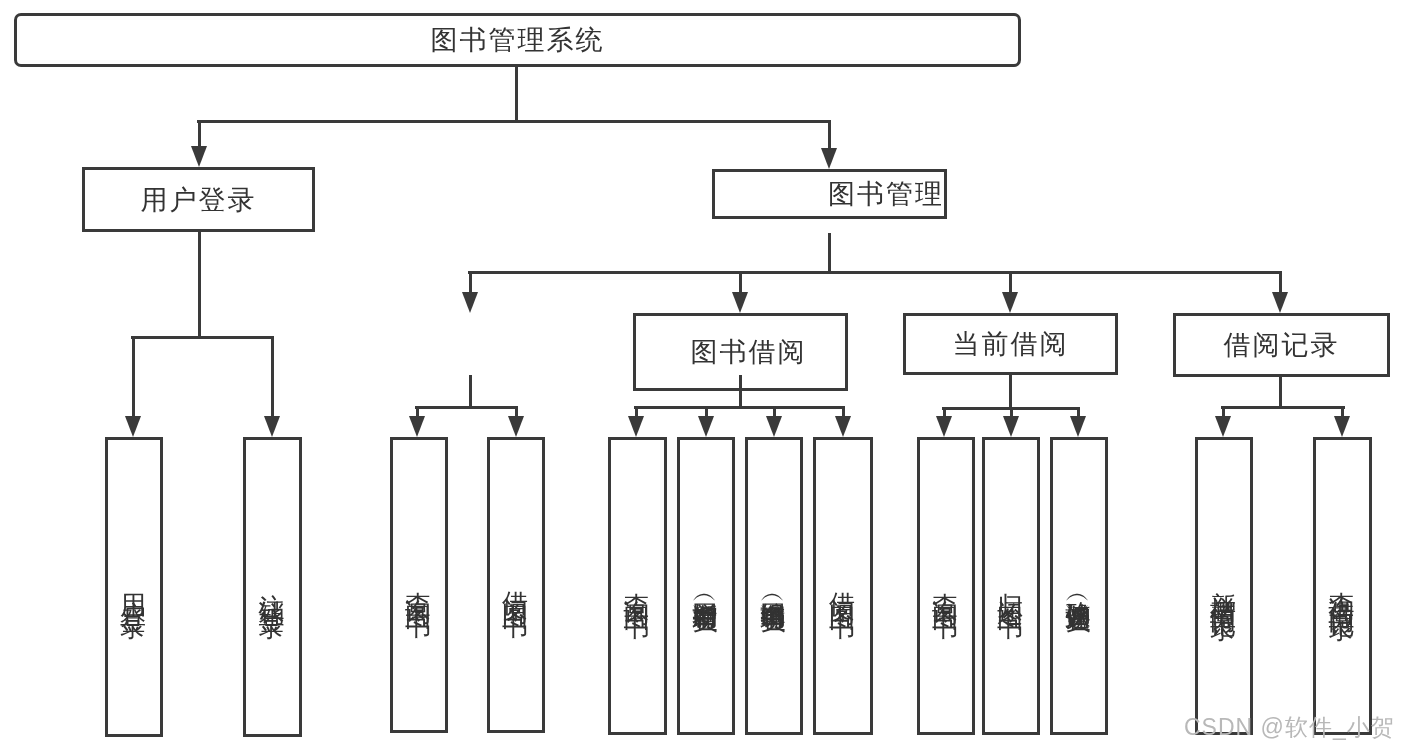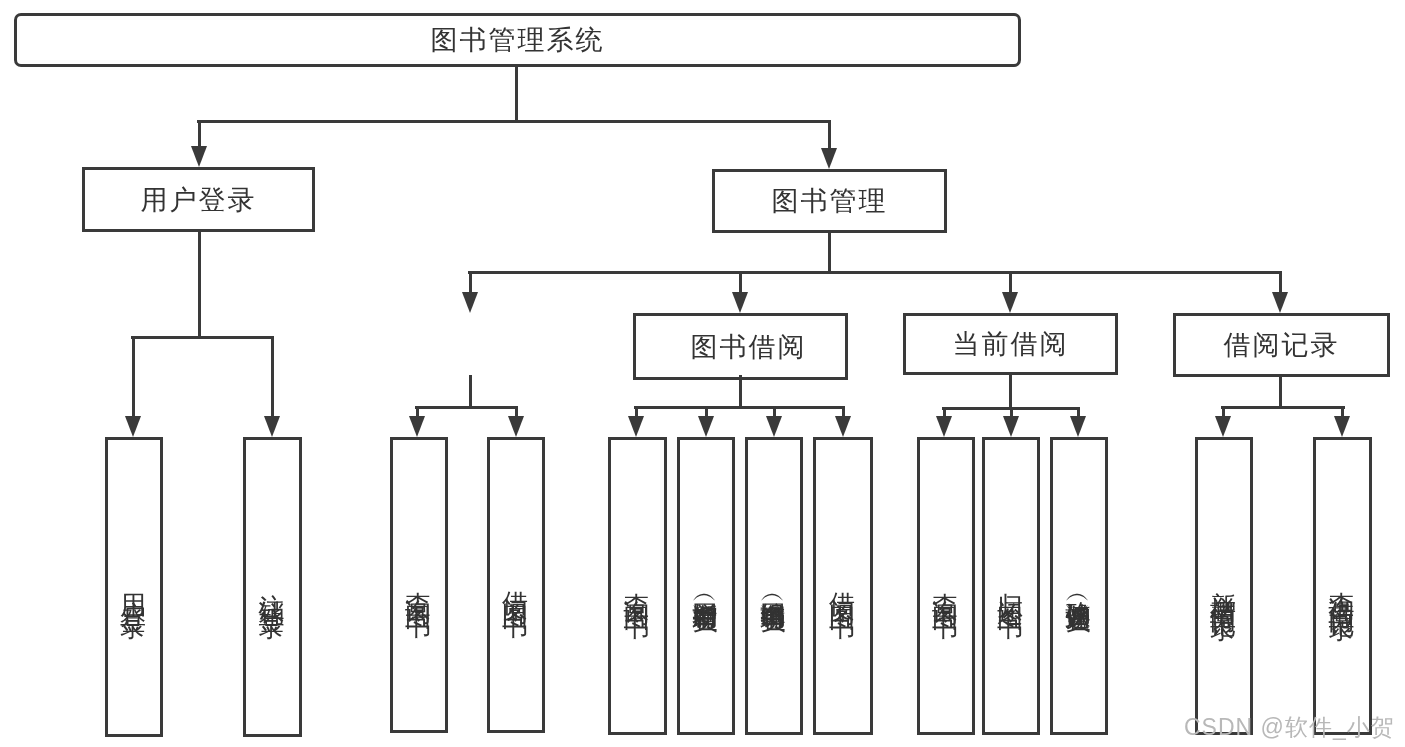--- a/index.html
+++ b/index.html
@@ -56,26 +56,26 @@
 <div class="stage">
 
   <div class="box" style="left:14px;top:13px;width:1007px;height:54px;border-radius:7px;">
     <span>图书管理系统</span>
   </div>
 
   <div class="box" style="left:82px;top:167px;width:233px;height:65px;">
     <span>用户登录</span>
   </div>
 
-  <div class="box" style="left:712px;top:169px;width:235px;height:64px;">
+  <div class="box" style="left:712px;top:169px;width:235px;height:50px;justify-content:flex-end;">
     <span>图书管理</span>
   </div>
 
 
-  <div class="box" style="left:633px;top:313px;width:215px;height:67px;padding-left:16px;">
+  <div class="box" style="left:633px;top:313px;width:215px;height:78px;padding-left:16px;">
     <span>图书借阅</span>
   </div>
 
   <div class="box" style="left:903px;top:313px;width:215px;height:62px;text-align:center;">
     <span>当前借阅</span>
   </div>
 
   <div class="box" style="left:1173px;top:313px;width:217px;height:64px;">
     <span>借阅记录</span>
   </div>

